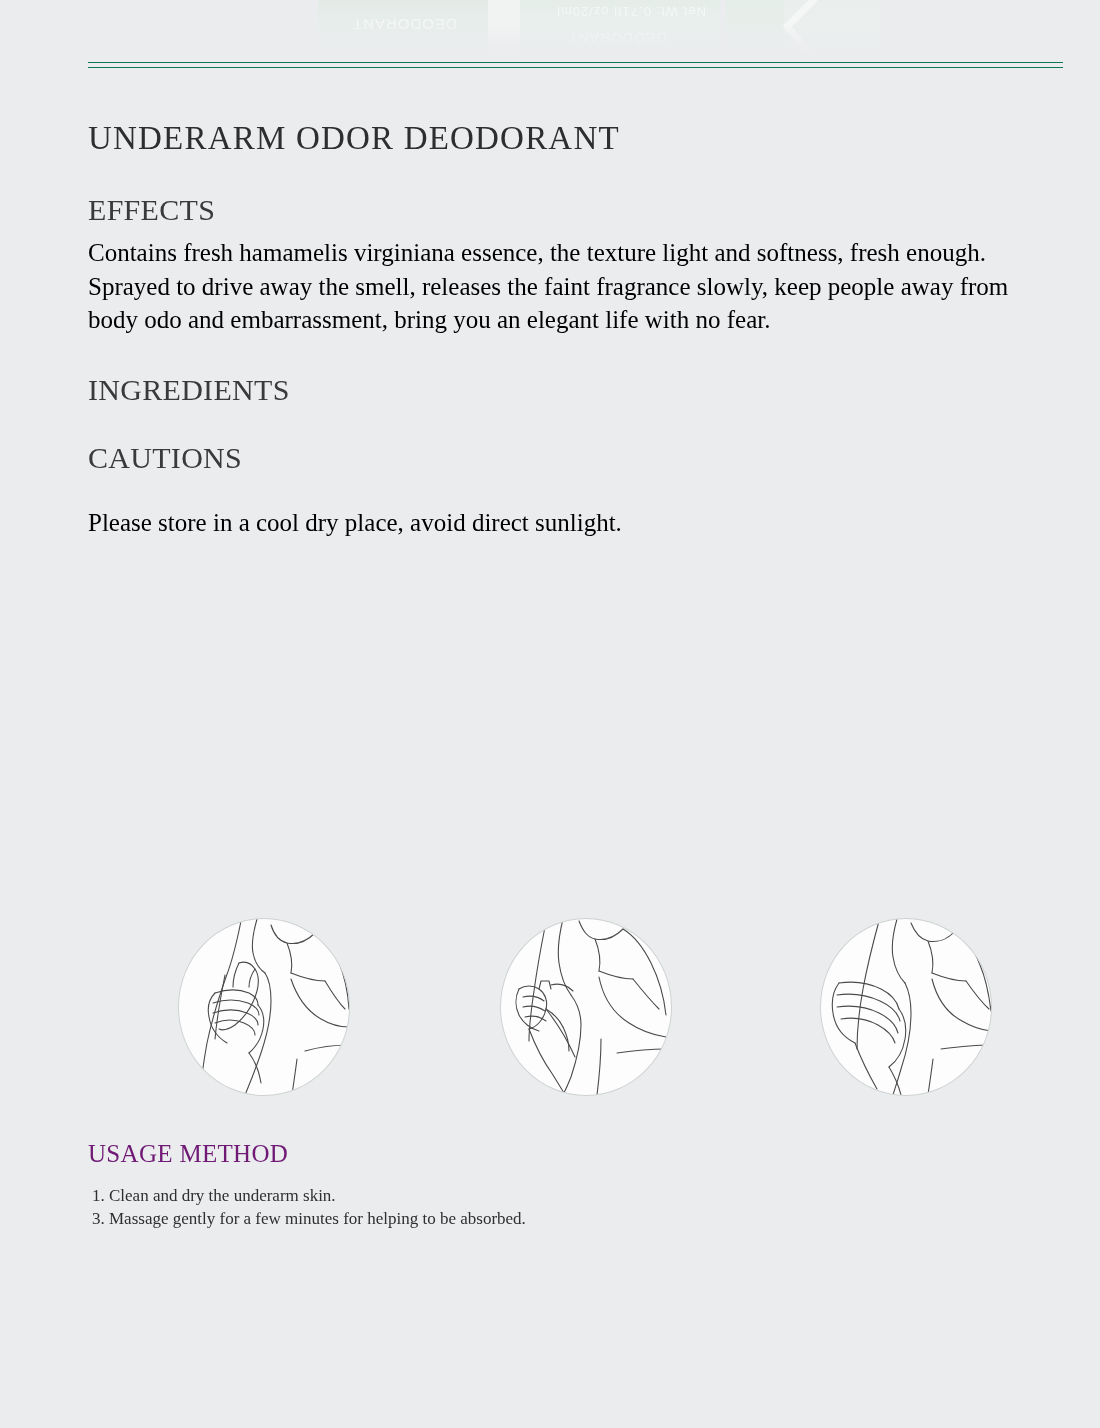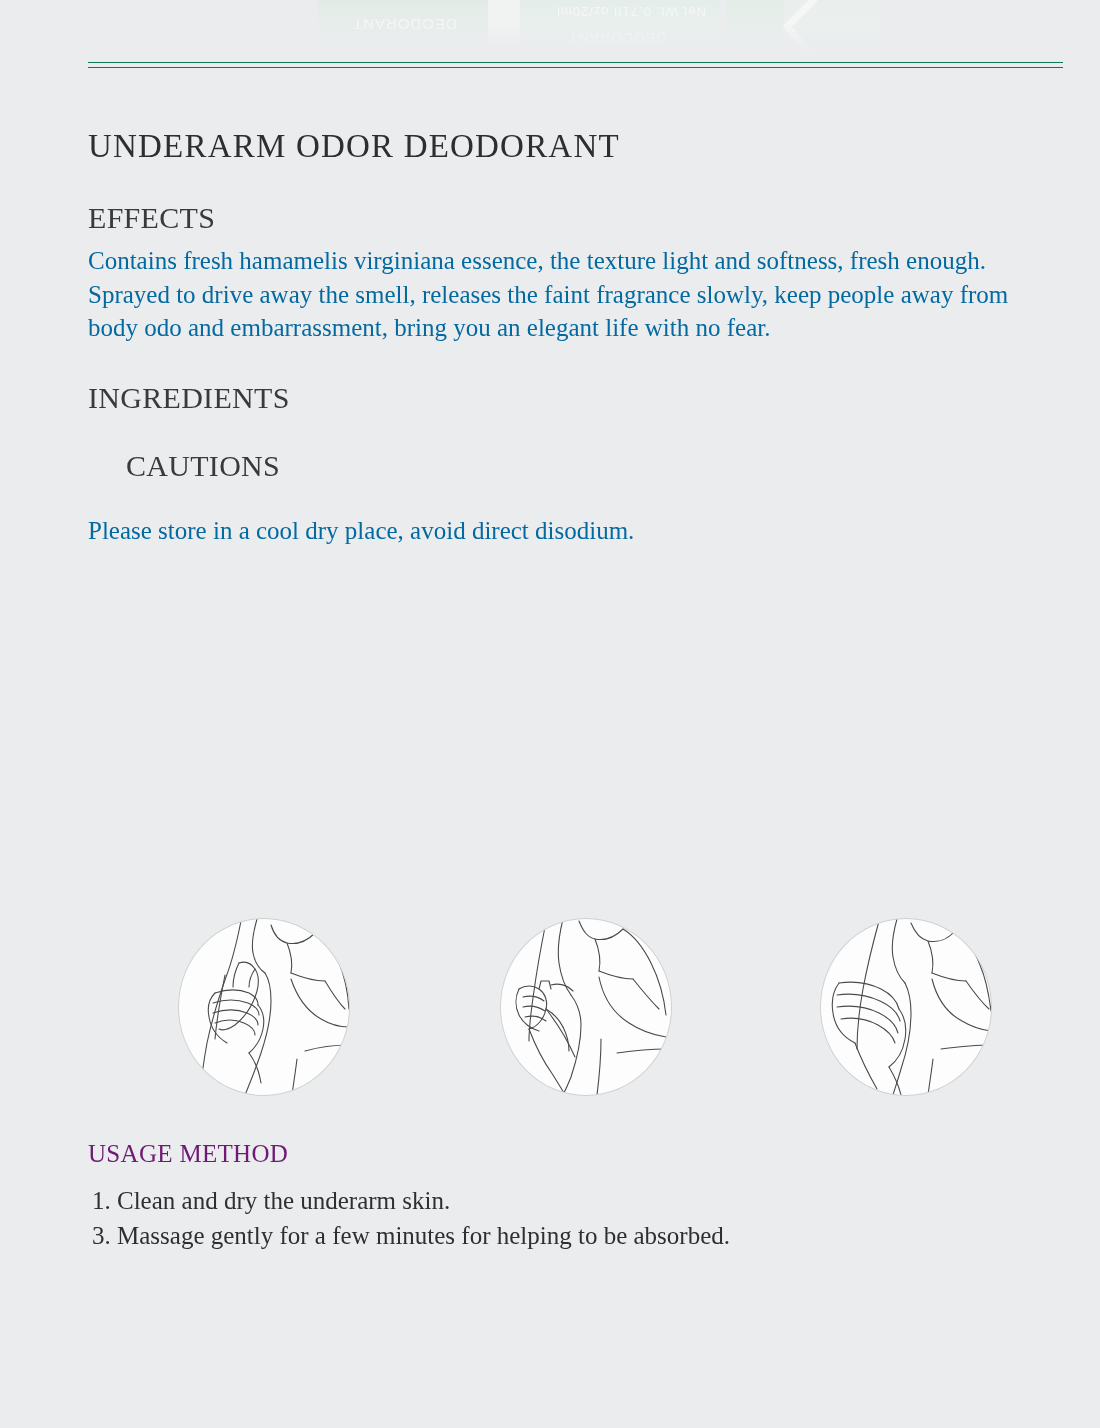--- a/index.html
+++ b/index.html
@@ -93,21 +93,21 @@
   .rule-line {
     height: 0;
     border-top: 1.6px solid #0d7a53;
   }
   .rule-gap { height: 4px; }
 
   
   .content {
     position: absolute;
     left: 88px;
-    top: 128px;
+    top: 120px;
     width: 975px;
   }
   .doc-title {
     font-size: 33px;
     letter-spacing: 1.2px;
     color: #2e2e2e;
     margin: 0 0 36px 0;
     font-weight: normal;
     line-height: 1.1;
   }
@@ -115,32 +115,32 @@
     font-size: 30px;
     color: #3a3a3a;
     letter-spacing: .3px;
     margin: 0 0 8px 0;
     font-weight: normal;
     line-height: 1.2;
   }
   .sec-body {
     font-size: 25px;
     line-height: 1.33;
-    color: #0369a1;
+    color: #000000;
     margin: 0;
   }
   .sec-body.justify {
     text-align: justify;
     text-align-last: left;
   }
   .sec {
     margin-bottom: 30px;
   }
   .sec.ingredients { margin-bottom: 32px; margin-top: 36px; }
-  .sec.cautions { margin-bottom: 30px; margin-left: 38px; }
+  .sec.cautions { margin-bottom: 30px; }
   .sec.storage { margin-bottom: 0; }
   .sec.ingredients .sec-body { margin-top: 14px; }
 
   
   .illus-row {
     position: absolute;
     left: 0;
     top: 918px;
     width: 1100px;
     height: 176px;
@@ -171,21 +171,21 @@
     font-size: 25px;
     color: #701a75;
     margin: 0 0 16px 0;
     font-weight: normal;
     letter-spacing: .3px;
   }
   .usage-list {
     margin: 0;
     padding: 0 0 0 4px;
     list-style: none;
-    font-size: 25px;
+    font-size: 17px;
     line-height: 1.38;
     color: #2f2f2f;
   }
   .usage-list li { margin: 0; }
 </style>
 </head>
 <body>
 
 <div class="photo-strip">
   <div class="photo-bg"></div>
@@ -218,21 +218,21 @@
 
   <div class="sec ingredients">
     <h2 class="sec-head">INGREDIENTS</h2>
   </div>
 
   <div class="sec cautions">
     <h2 class="sec-head">CAUTIONS</h2>
   </div>
 
   <div class="sec storage">
-    <p class="sec-body">Please store in a cool dry place, avoid direct disodium.</p>
+    <p class="sec-body">Please store in a cool dry place, avoid direct sunlight.</p>
   </div>
 
 </div>
 
 <div class="illus-row">
 
   <div class="illus illus-1">
     <svg width="170" height="176" viewBox="0 0 170 176" fill="none" stroke="#4a4a4a" stroke-width="1.1" stroke-linecap="round" stroke-linejoin="round">
 
       <path d="M62 2 C58 22 54 40 47 58 C40 78 33 100 28 124 C24 146 22 162 21 176"></path>

